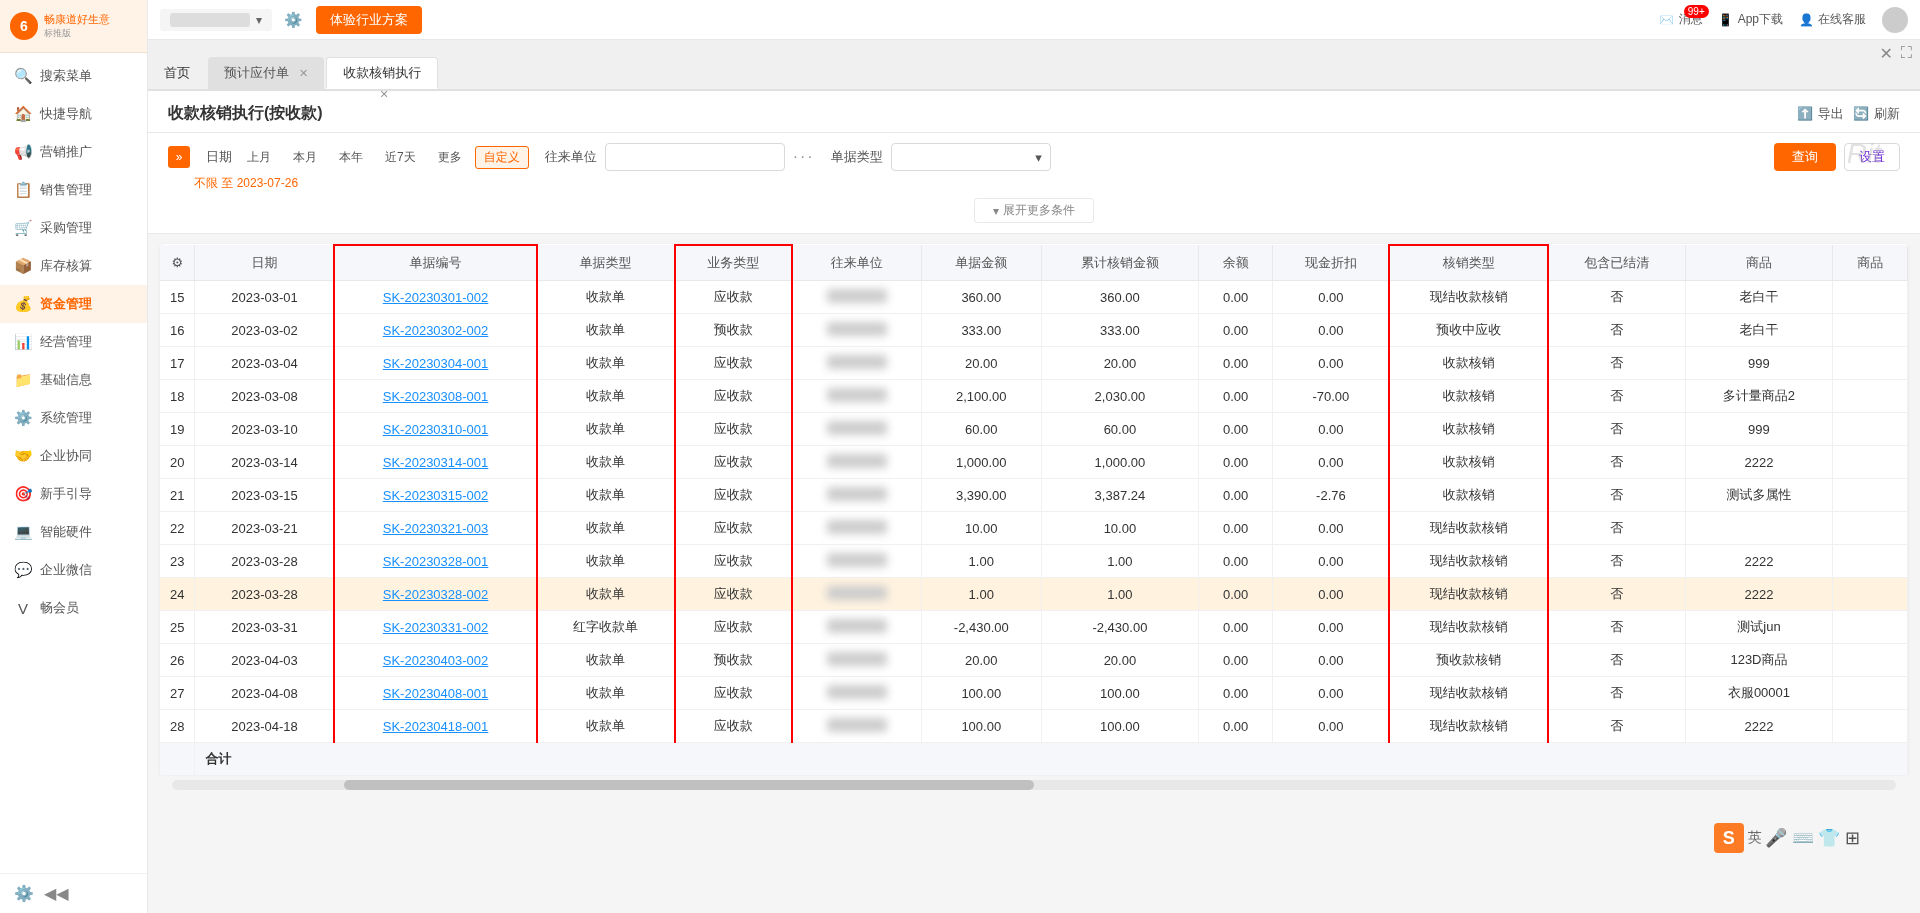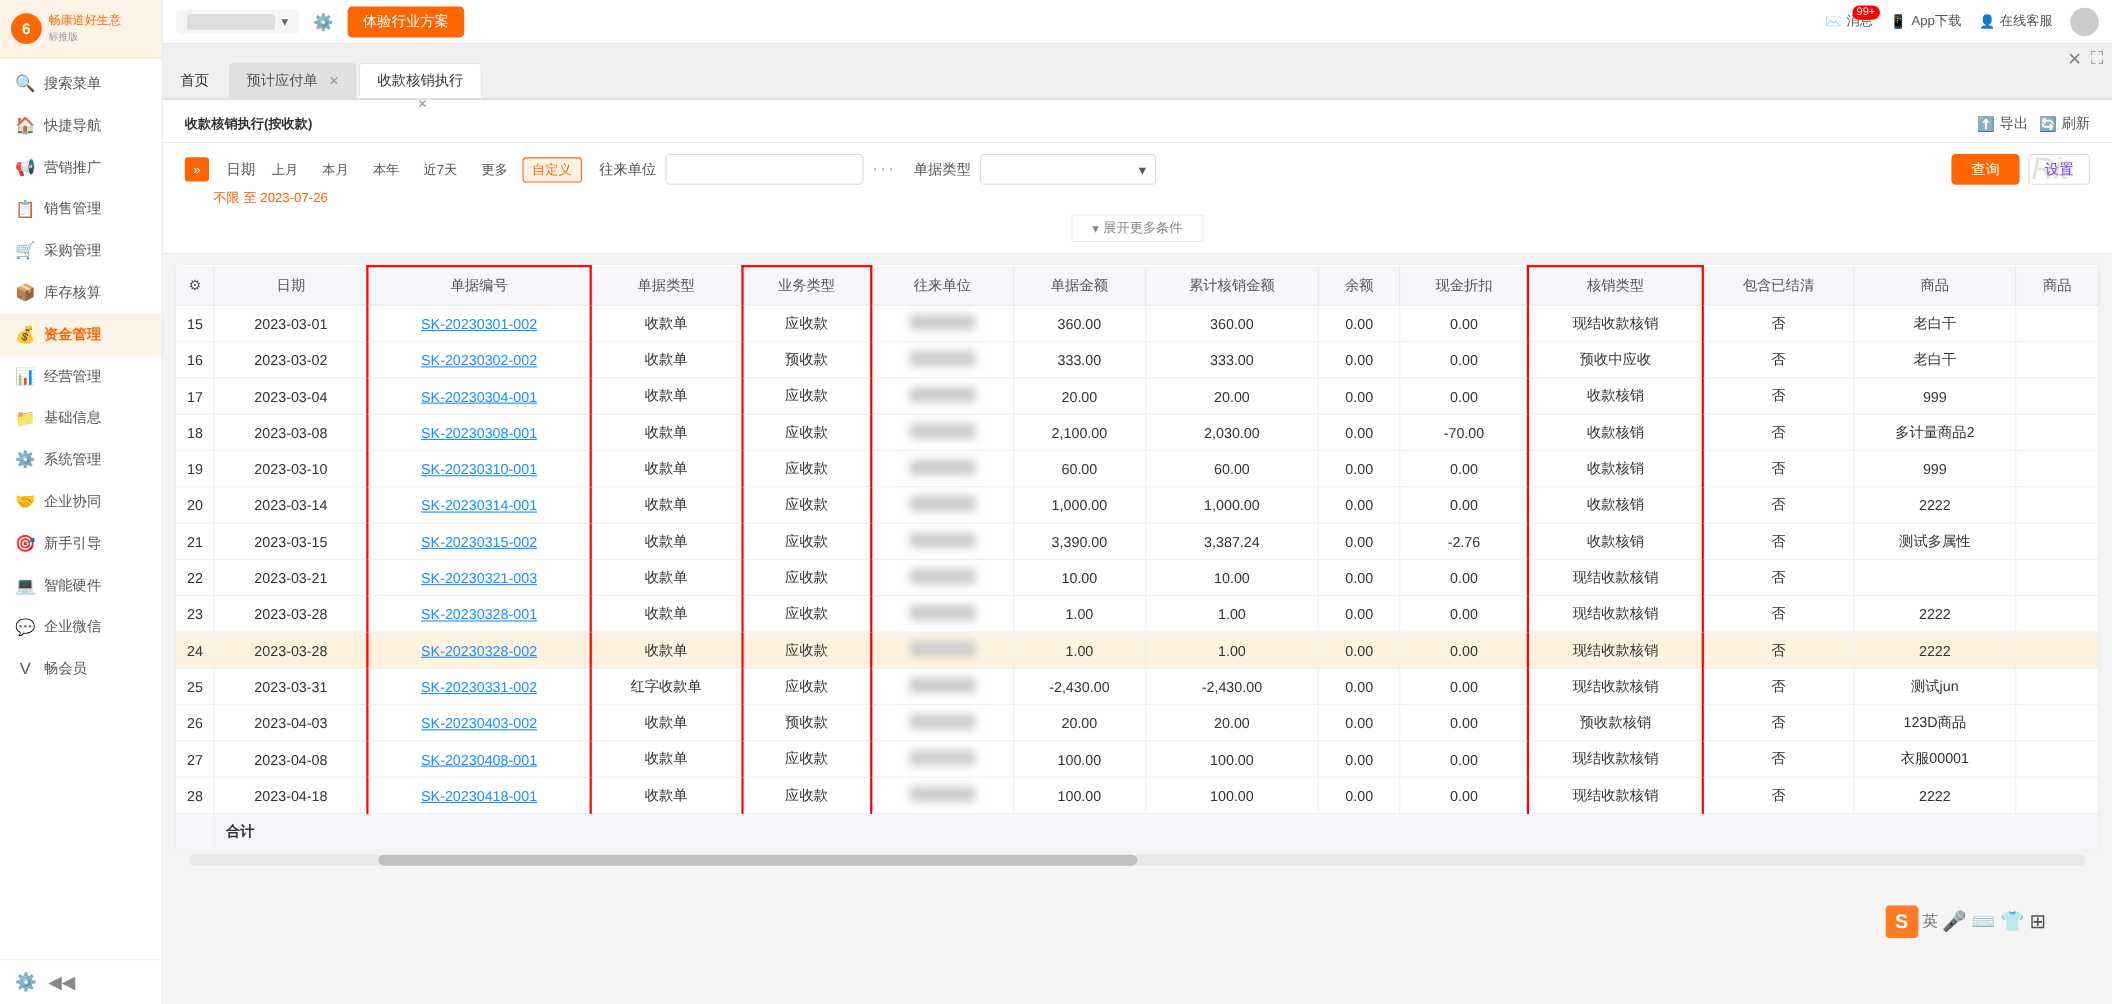--- a/index.html
+++ b/index.html
@@ -37,21 +37,21 @@
     .tab { display: flex; align-items: center; gap: 6px; padding: 6px 16px; background: #e0e0e0; border-top-left-radius: 4px; border-top-right-radius: 4px; cursor: pointer; font-size: 13px; color: #555; margin-right: 2px; height: 32px; }
     .tab.active { background: #fff; color: #333; font-weight: 500; border: 1px solid #e0e0e0; border-bottom: 2px solid #fff; flex-direction: column; }
     .tab-home { background: transparent; color: #333; font-size: 13px; padding: 6px 16px; }
     .tab-close { font-size: 11px; color: #999; cursor: pointer; margin-left: 4px; }
     .tabs-actions { position: absolute; right: 8px; top: 4px; display: flex; gap: 8px; }
     .tabs-action-btn { font-size: 16px; color: #888; cursor: pointer; }
 
     
     .content { flex: 1; overflow: hidden; display: flex; flex-direction: column; background: #f5f5f5; }
     .page-header { background: #fff; padding: 12px 20px 8px; border-bottom: 1px solid #e8e8e8; display: flex; align-items: center; justify-content: space-between; }
-    .page-title { font-size: 12px; font-weight: bold; color: #333; }
+    .page-title { font-size: 16px; font-weight: bold; color: #333; }
     .page-actions { display: flex; gap: 10px; }
     .page-action-btn { display: flex; align-items: center; gap: 4px; font-size: 13px; color: #555; cursor: pointer; }
 
     
     .filter-bar { background: #fff; padding: 10px 20px; border-bottom: 1px solid #e8e8e8; }
     .filter-row { display: flex; align-items: center; gap: 16px; flex-wrap: wrap; }
     .filter-item { display: flex; align-items: center; gap: 6px; }
     .filter-label { color: #555; font-size: 13px; white-space: nowrap; }
     .filter-date-btns { display: flex; gap: 4px; }
     .filter-date-btn { padding: 2px 8px; border-radius: 3px; font-size: 12px; color: #555; cursor: pointer; border: 1px solid transparent; }

